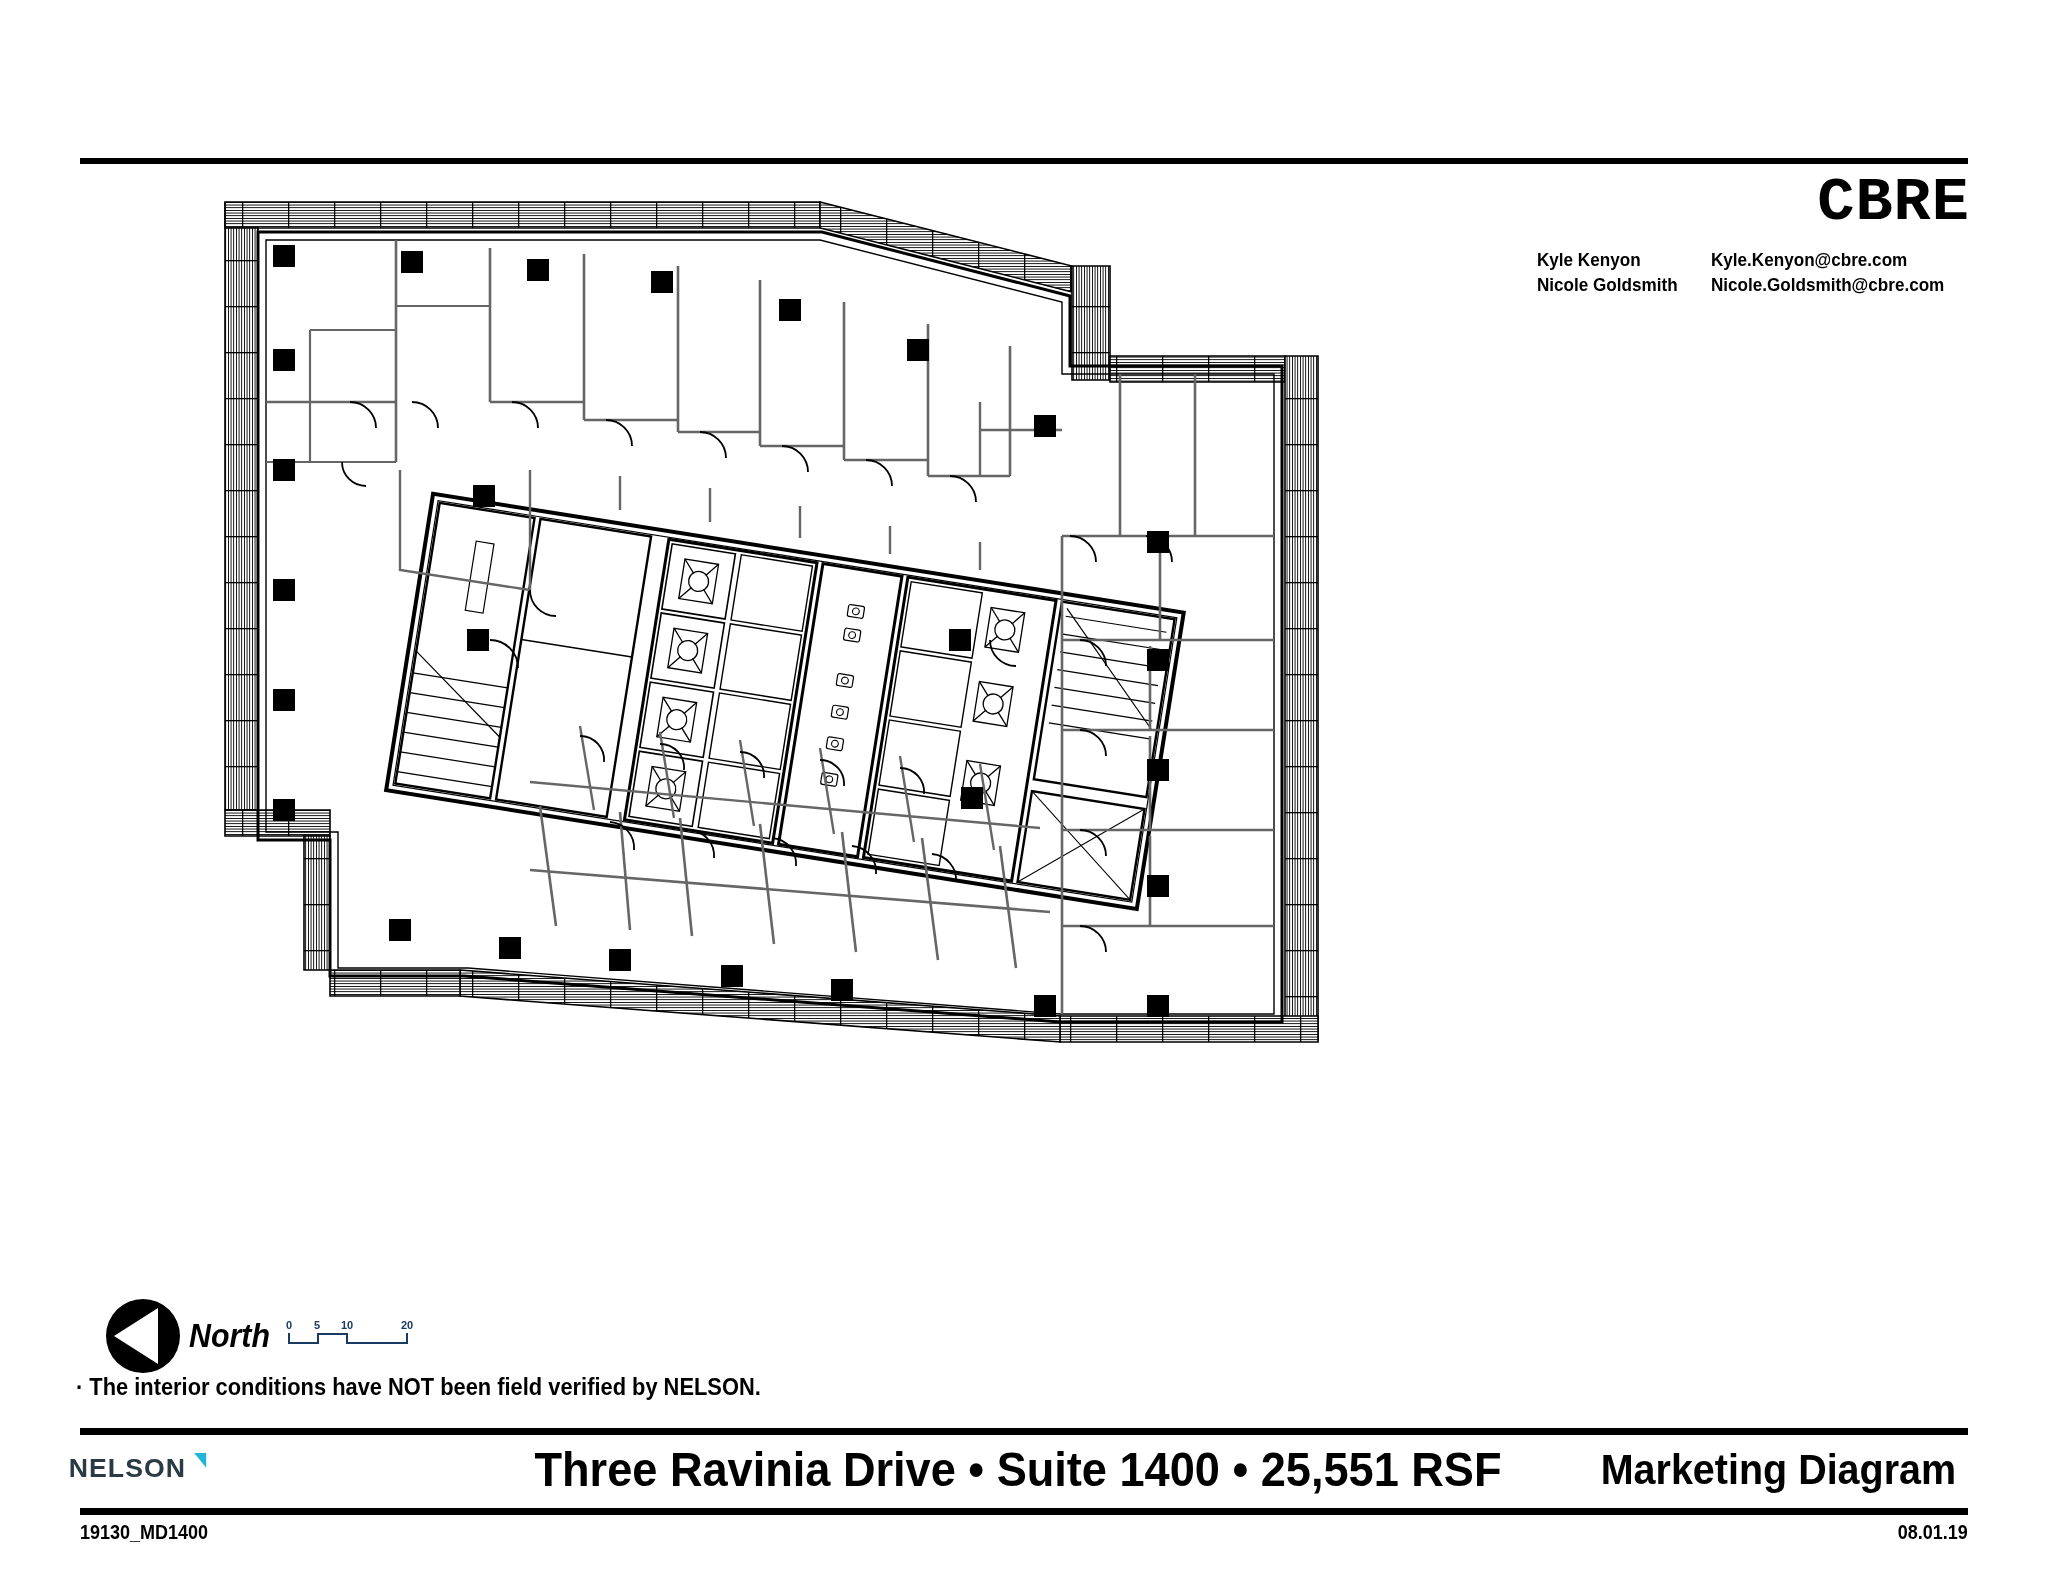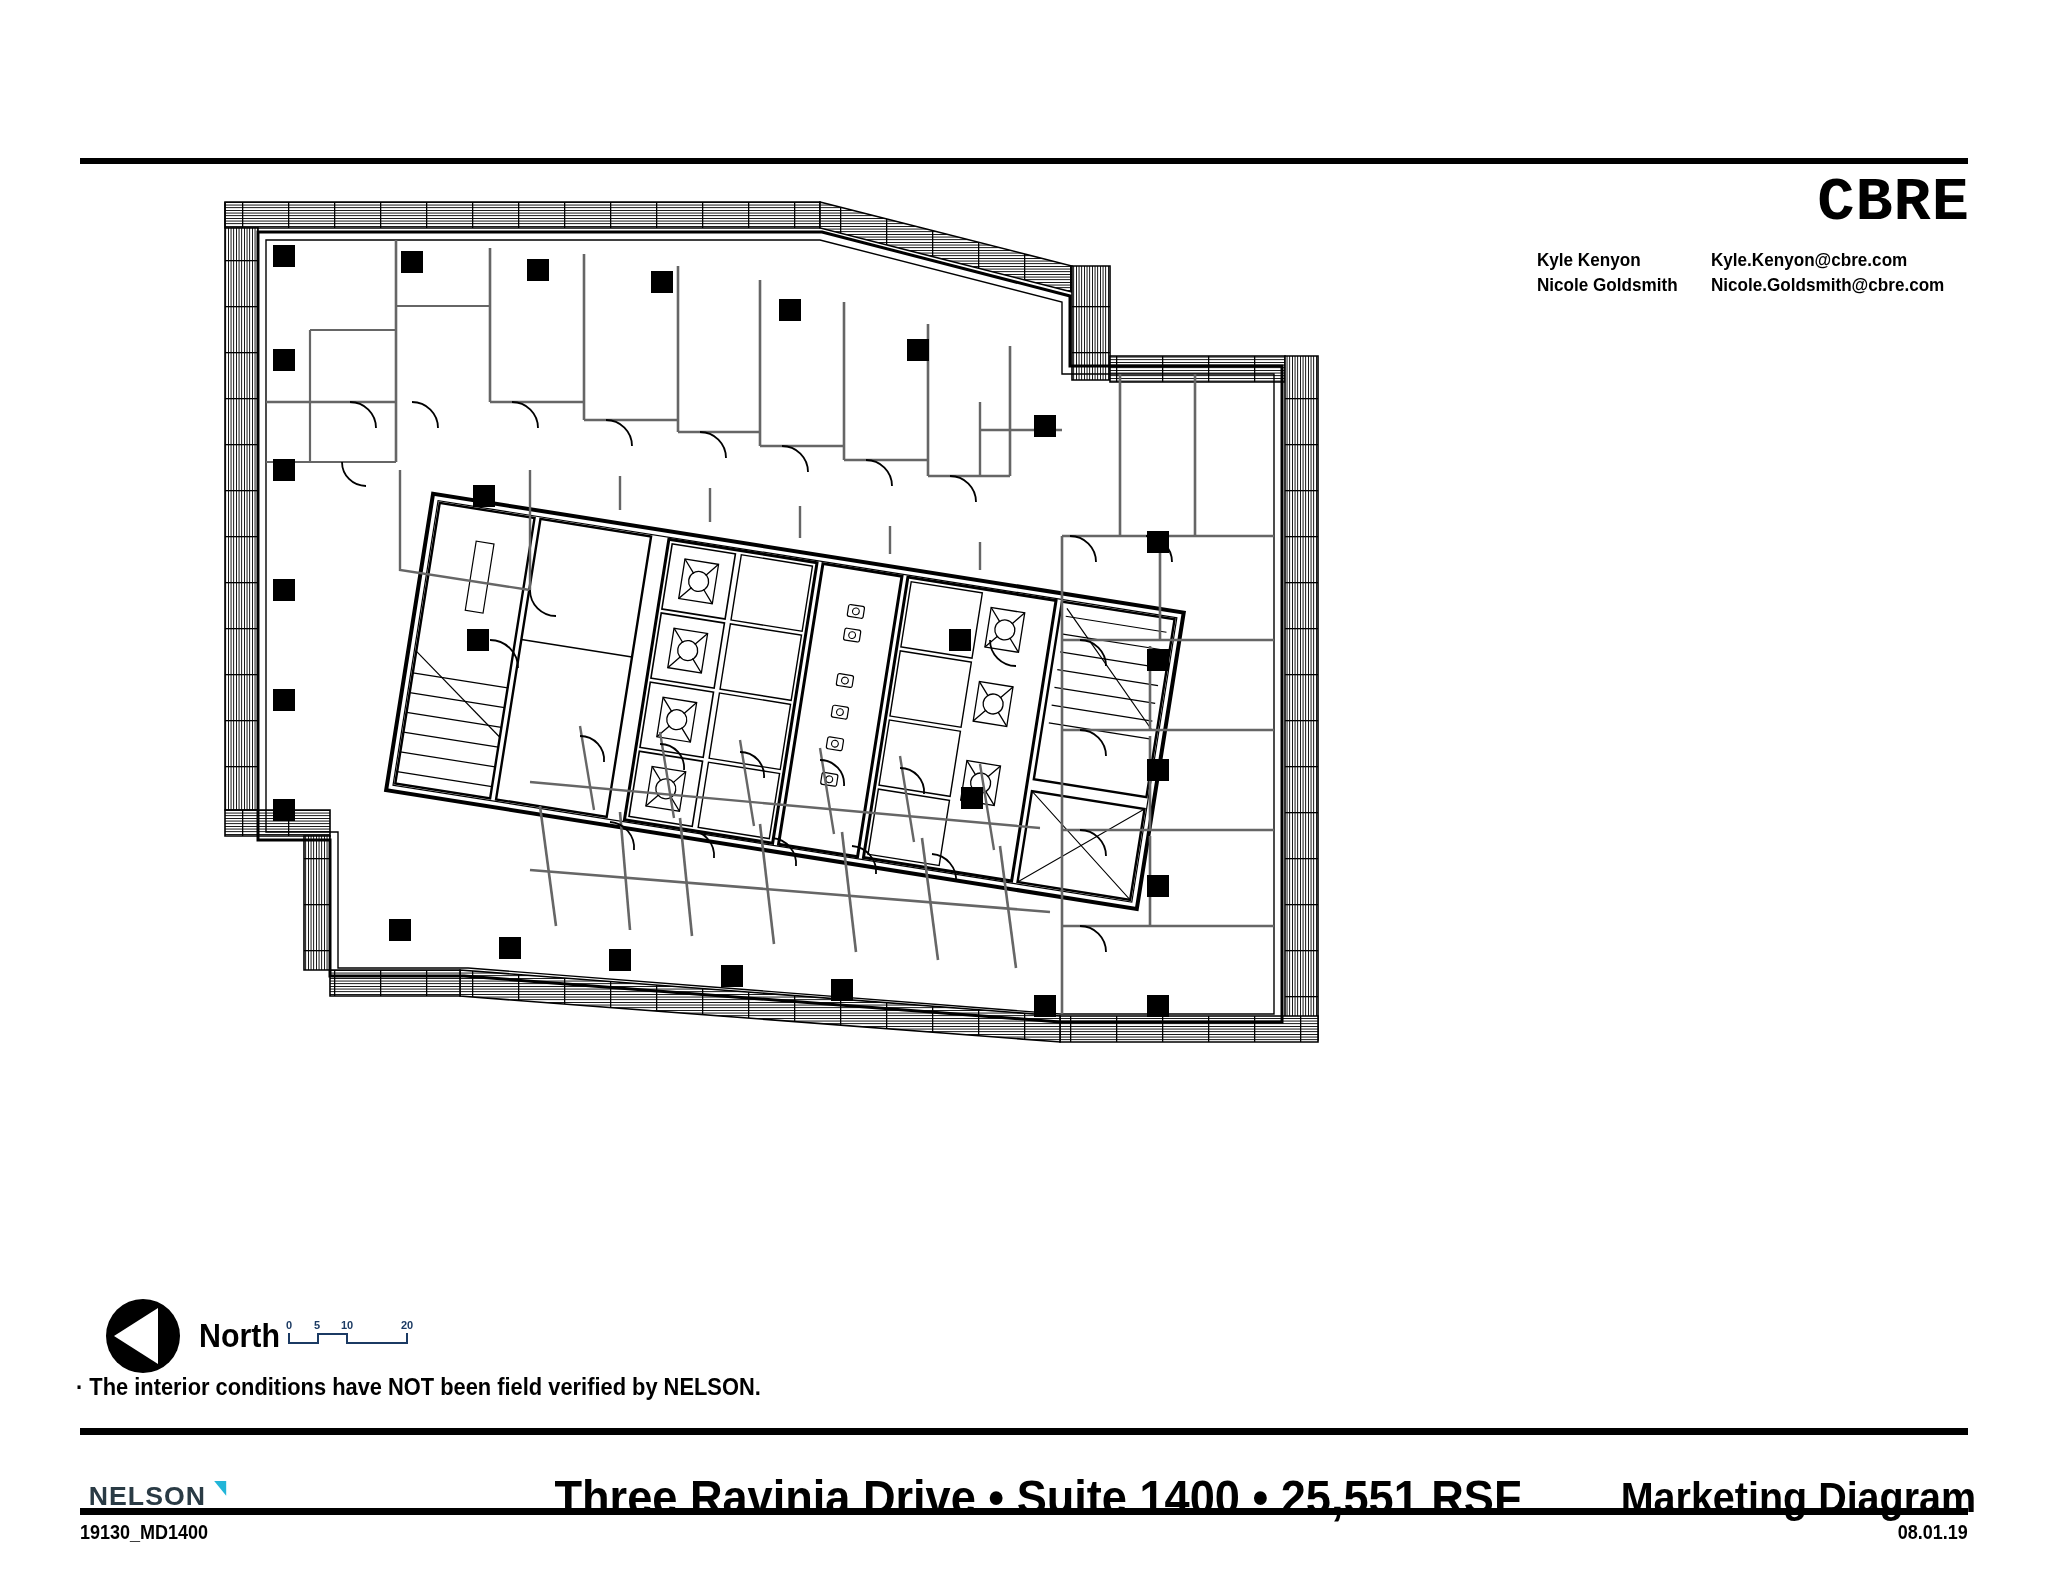--- a/index.html
+++ b/index.html
@@ -20,32 +20,32 @@
   .contact-table td{font-family:"Liberation Sans Narrow","Liberation Sans",sans-serif;
       font-weight:bold;font-size:19px;line-height:25px;color:#000;text-align:left;
       white-space:nowrap;padding:0;transform:scaleX(.9);transform-origin:left center;}
   .contact-table td.nm{padding-right:18px;width:128px;}
 
   
   #floorplan-canvas{position:absolute;left:60px;top:170px;width:1600px;height:1100px;}
   #floorplan-canvas svg{display:block;width:100%;height:100%;}
 
   
-  #north-group{position:absolute;left:105px;top:1298px;display:flex;align-items:center;gap:18px;}
+  #north-group{position:absolute;left:105px;top:1298px;display:flex;align-items:center;gap:8px;font-style:italic;}
   #north-arrow{width:76px;height:76px;position:relative;}
   .north-label{font-family:"Liberation Sans Narrow","Liberation Sans",sans-serif;font-weight:bold;font-size:33px;color:#000;transform:scaleX(.92);transform-origin:left center;}
   #scale-bar{position:absolute;left:285px;top:1318px;width:130px;}
   #scale-bar svg{display:block;}
   .sc-txt{font-family:"Liberation Sans Narrow","Liberation Sans",sans-serif;font-weight:bold;font-size:11px;fill:#1b3a63;}
 
   #disclaimer{position:absolute;left:76px;top:1374px;font-family:"Liberation Sans Narrow","Liberation Sans",sans-serif;
       font-weight:bold;font-size:23px;color:#000;white-space:nowrap;transform:scaleX(.95);transform-origin:left center;}
 
   
-  #title-bar{position:absolute;left:88px;top:1437px;width:1888px;height:68px;margin-top:28px;}
+  #title-bar{position:absolute;left:68px;top:1437px;width:1888px;height:68px;}
   #nelson-logo{position:absolute;left:0px;top:12px;height:40px;}
   #main-title{position:absolute;left:430px;top:4px;width:1040px;text-align:center;
       font-family:"Liberation Sans Narrow","Liberation Sans",sans-serif;font-weight:bold;
       font-size:48px;line-height:58px;color:#000;white-space:nowrap;transform:scaleX(.94);transform-origin:center center;}
   #diagram-type{position:absolute;right:0px;top:6px;
       font-family:"Liberation Sans Narrow","Liberation Sans",sans-serif;font-weight:bold;
       font-size:42px;line-height:54px;color:#000;white-space:nowrap;transform:scaleX(.94);transform-origin:right center;}
 
   
   #footer-left{position:absolute;left:80px;top:1521px;font-family:"Liberation Sans Narrow","Liberation Sans",sans-serif;

